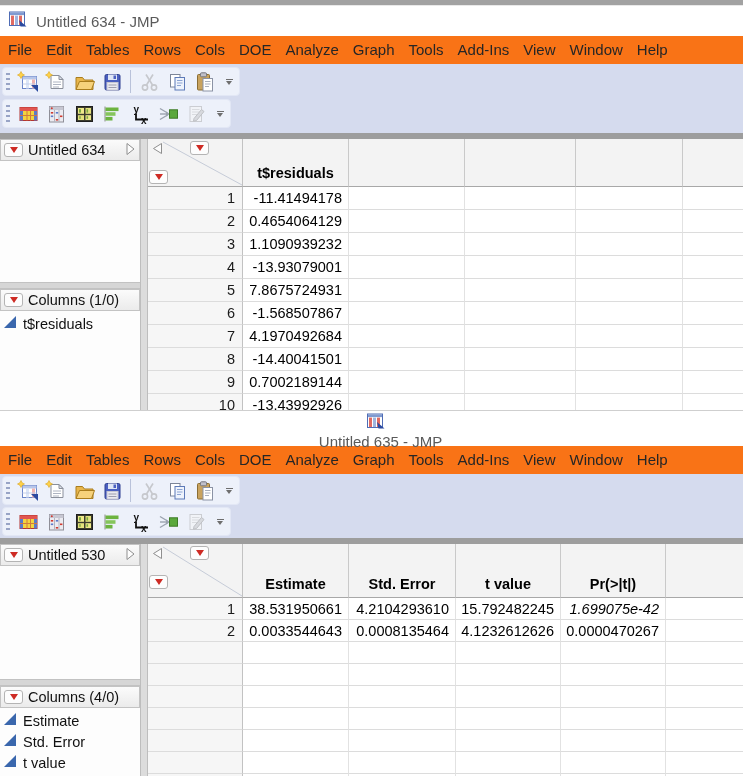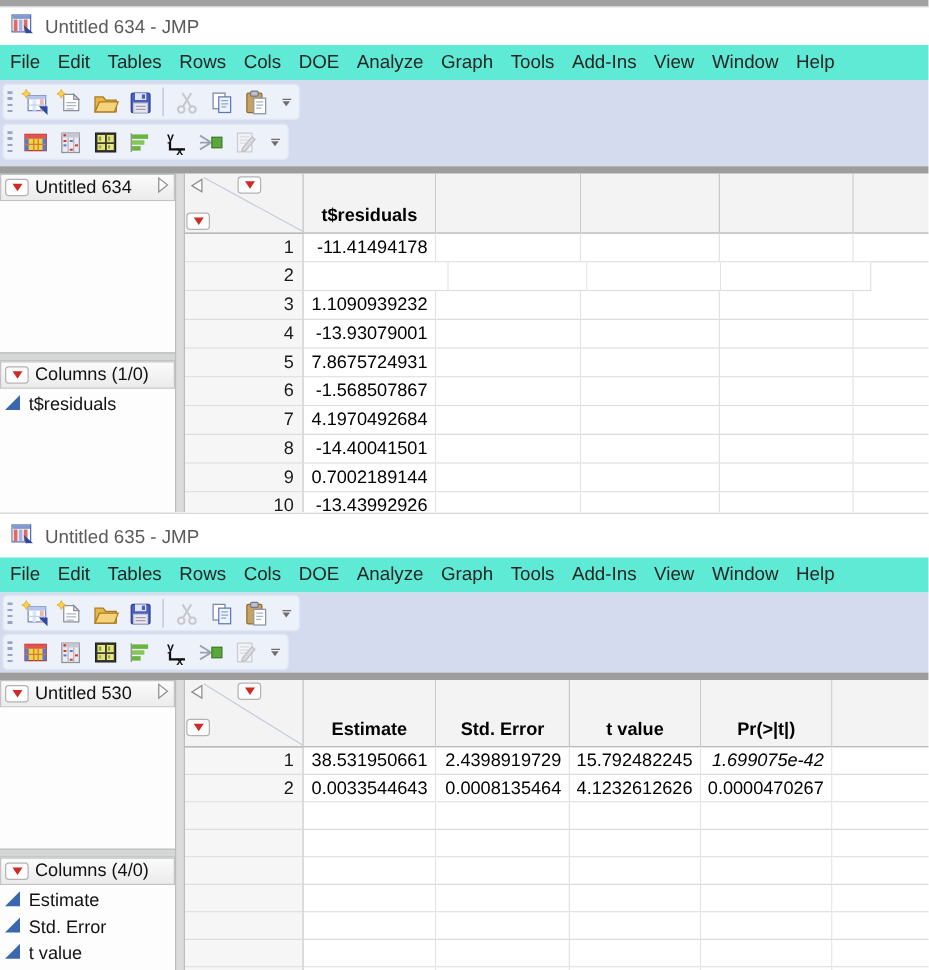--- a/index.html
+++ b/index.html
@@ -7,24 +7,24 @@
        font-family:"Liberation Sans","DejaVu Sans",sans-serif;color:#111;}
   .window{position:absolute;left:0;width:743px;overflow:hidden;background:#fff;}
   #win0{top:0;height:410px;}
   #win1{top:410px;height:366px;}
 
   .top-strip{height:6px;background:#a2a2a2;border-bottom:1px solid #e9e9e9;box-sizing:border-box;}
   .win-divider{height:3px;background:#fff;border-top:1px solid #cfcfcf;box-sizing:border-box;}
 
   .titlebar{display:flex;align-items:center;background:#fff;padding-left:9px;}
   #win0 .titlebar{height:30px;}
-  #win1 .titlebar{height:33px;}
+  #win1 .titlebar{height:33px;flex-direction:column;}
   .title-text{margin-left:9px;font-size:15px;color:#5a5a5a;}
 
-  .menubar{height:28px;background:#5eead4;display:flex;align-items:center;padding-left:2px;}
+  .menubar{height:28px;background:#f97316;display:flex;align-items:center;padding-left:2px;}
   .menu-item{padding:0 6px;margin-right:2px;font-size:15px;color:#262626;line-height:28px;cursor:default;}
 
   .toolbar{background:#d5dbee;display:flex;flex-direction:column;align-items:flex-start;}
   #win0 .toolbar{height:66px;padding:3px 0 0 2px;gap:3px;}
   #win1 .toolbar{height:62px;padding:2px 0 0 2px;gap:2px;}
   .tb-group{display:inline-flex;align-items:center;height:29px;background:#edf1fa;border:1px solid #e2e7f5;
             border-radius:4px;padding:1px 5px 1px 3px;box-sizing:border-box;gap:2px;}
   .grip{width:4px;height:18px;margin-right:3px;
         background:repeating-linear-gradient(to bottom,#98a4c6 0 2px,transparent 2px 5px);}
   .tb-btn{width:26px;height:24px;display:inline-flex;align-items:center;justify-content:center;}
@@ -335,20 +335,21 @@
         <div class="grow">
           <div class="rownum">1</div>
           <div class="cell" style="width: 106px;">-11.41494178</div>
           <div class="cell" style="width: 116px;"></div>
           <div class="cell" style="width: 111px;"></div>
           <div class="cell" style="width: 107px;"></div>
           <div class="cell" style="width: 120px;"></div>
         </div>
         <div class="grow">
           <div class="rownum">2</div>
+          <div class="cell" style="width: 106px;">0.4654064129</div>
           <div class="cell" style="width: 116px;"></div>
           <div class="cell" style="width: 111px;"></div>
           <div class="cell" style="width: 107px;"></div>
           <div class="cell" style="width: 120px;"></div>
         </div>
         <div class="grow">
           <div class="rownum">3</div>
           <div class="cell" style="width: 106px;">1.1090939232</div>
           <div class="cell" style="width: 116px;"></div>
           <div class="cell" style="width: 111px;"></div>
@@ -675,21 +676,21 @@
           </div>
           <div class="colhead" style="width: 106px;">Estimate</div>
           <div class="colhead" style="width: 107px;">Std. Error</div>
           <div class="colhead" style="width: 105px;">t value</div>
           <div class="colhead" style="width: 105px;">Pr(&gt;|t|)</div>
           <div class="colhead" style="width: 120px;"></div>
         </div>
         <div class="grow">
           <div class="rownum">1</div>
           <div class="cell" style="width: 106px;">38.531950661</div>
-          <div class="cell" style="width: 107px;">2.4398919729</div>
+          <div class="cell" style="width: 107px;">4.2104293610</div>
           <div class="cell" style="width: 105px;">15.792482245</div>
           <div class="cell" style="width: 105px; font-style: italic;">1.699075e-42</div>
           <div class="cell" style="width: 120px;"></div>
         </div>
         <div class="grow">
           <div class="rownum">2</div>
           <div class="cell" style="width: 106px; text-align: right;">0.0033544643</div>
           <div class="cell" style="width: 107px;">0.0008135464</div>
           <div class="cell" style="width: 105px;">4.1232612626</div>
           <div class="cell" style="width: 105px;">0.0000470267</div>

